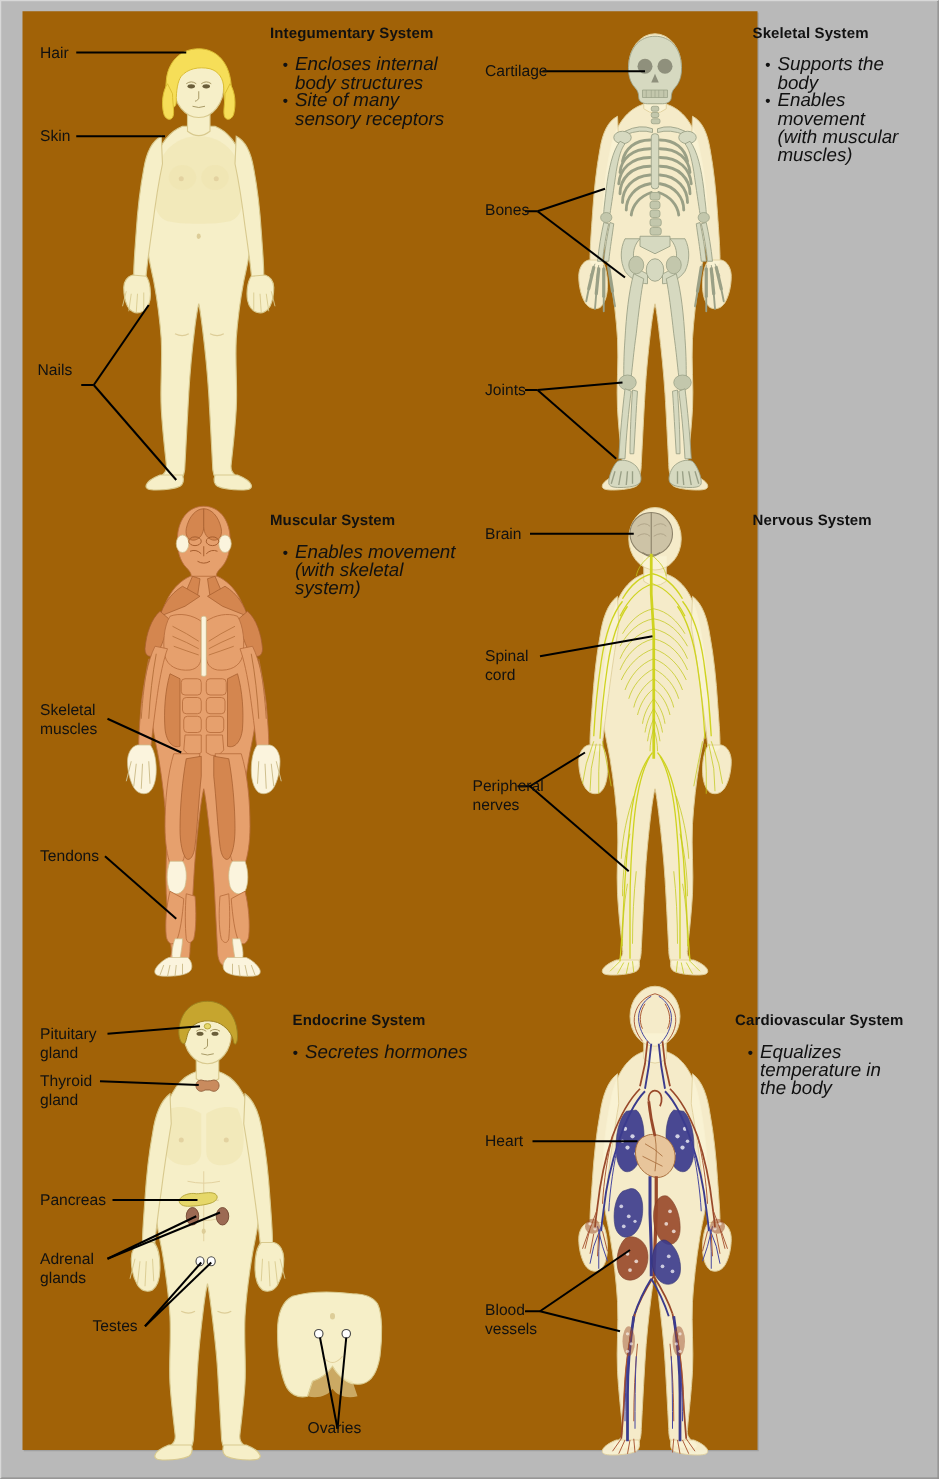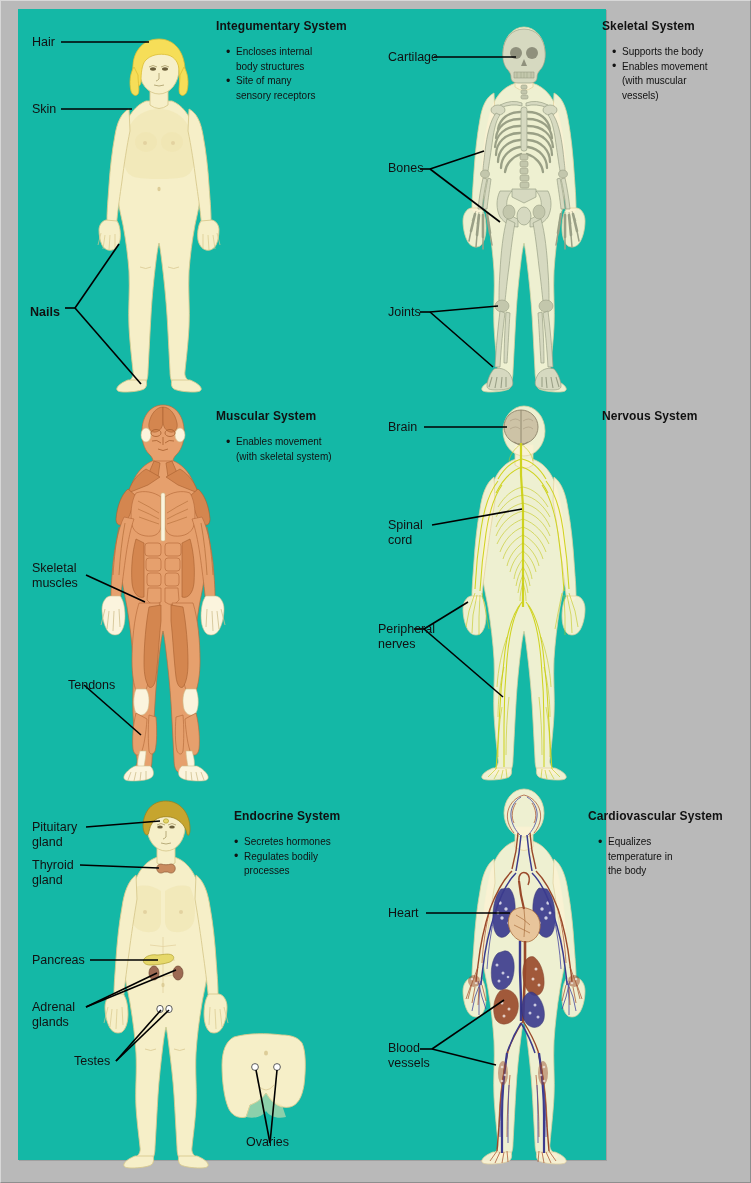--- a/index.html
+++ b/index.html
@@ -15,29 +15,29 @@
     box-sizing:border-box;
   }
   .frame::after{
     content:"";position:absolute;left:0;top:0;right:0;bottom:0;
     border-top:1px solid #d8d8d8;border-left:1px solid #d8d8d8;
     border-right:1px solid #8e8e8e;border-bottom:1px solid #8e8e8e;
     pointer-events:none;
   }
   .sheet{
     position:absolute;left:18px;top:9px;width:588px;height:1151px;
-    background:#14b8a6;
+    background:#a16207;
     box-shadow:1px 1px 0 #a0a0a0;
   }
   .panel{position:absolute;}
   .panel-title{
     position:absolute;font-size:12px;font-weight:bold;color:#111;
     letter-spacing:0.1px;white-space:nowrap;
   }
-  .bullets{position:absolute;font-size:10px;color:#111;line-height:14.6px;}
+  .bullets{position:absolute;font-size:15px;color:#111;line-height:14.6px;font-style:italic;}
   .bullets div{position:relative;padding-left:10px;margin-bottom:0px;}
   .bullets div::before{
     content:"\2022";position:absolute;left:0;top:-0.5px;font-size:12.5px;
   }
   .bullets div span{display:block;}
   .lbl{
     position:absolute;font-size:12.5px;color:#111;line-height:14.5px;
     white-space:pre-line;
   }
   svg.art{position:absolute;left:0;top:0;overflow:visible;}
@@ -168,33 +168,33 @@
 
     <path class="ldr" d="M43 33 L131 33"></path>
     <path class="ldr" d="M43 100 L114 100"></path>
     <path class="ldr" d="M47 299 L57 299"></path>
     <path class="ldr" d="M57 299 L101 235"></path>
     <path class="ldr" d="M57 299 L123 375"></path>
   </svg>
 
   <div class="lbl" style="left:14px;top:26px;">Hair</div>
   <div class="lbl" style="left:14px;top:93px;">Skin</div>
-  <div class="lbl" style="left:12px;top:296px;font-weight:bold;">Nails</div>
+  <div class="lbl" style="left:12px;top:280px;">Nails</div>
 </div>
 
 <div class="panel" style="left:358px;top:0;width:357px;height:388px;">
   <div class="panel-title" style="left:226px;top:10px;">Skeletal System</div>
   <div class="bullets" style="left:236px;top:36px;width:120px;">
     <div>
       <span>Supports the body</span>
     </div>
     <div>
       <span>Enables movement</span>
       <span>(with muscular</span>
-      <span>vessels)</span>
+      <span>muscles)</span>
     </div>
   </div>
 
   <svg class="art" width="357" height="388" viewBox="0 0 357 388">
     <g>
 
       <path class="ghost" d="M140 74 C126 78 117 90 113 108 C108 130 106 152 106 170
         C106 186 110 200 112 212 C115 228 117 246 118 262 C119 282 117 300 118 318
         C119 336 121 352 122 362 C123 368 120 370 118 372 C115 374 113 376 116 377
         C121 378 129 377 133 375 C136 373 137 368 137 362 C138 344 139 322 140 306
@@ -475,21 +475,21 @@
               <path d="M168 374 L168 383"></path>
       </g>
     </g>
 
     <path class="ldr" d="M68 178 L127 205"></path>
     <path class="ldr" d="M66 288 L123 338"></path>
   </svg>
 
   <div class="lbl" style="left:14px;top:164px;">Skeletal
 muscles</div>
-  <div class="lbl" style="left:14px;top:281px;margin-left:36px;">Tendons</div>
+  <div class="lbl" style="left:14px;top:281px;">Tendons</div>
 </div>
 
 <div class="panel" style="left:358px;top:388px;width:357px;height:388px;">
   <div class="panel-title" style="left:226px;top:12px;">Nervous System</div>
 
   <svg class="art" width="357" height="388" viewBox="0 0 357 388">
     <g>
 
       <path class="ghost" d="M140 62 C126 66 117 80 113 100 C108 124 106 148 106 168
         C106 184 110 198 112 210 C115 228 117 246 118 262 C119 282 117 300 118 318
@@ -625,24 +625,20 @@
   <div class="lbl" style="left:2px;top:225px;">Peripheral
 nerves</div>
 </div>
 
 <div class="panel" style="left:0;top:776px;width:358px;height:375px;">
   <div class="panel-title" style="left:216px;top:24px;">Endocrine System</div>
   <div class="bullets" style="left:216px;top:50px;width:150px;">
     <div>
       <span>Secretes hormones</span>
     </div>
-    <div>
-      <span>Regulates bodily</span>
-      <span>processes</span>
-    </div>
   </div>
 
   <svg class="art" width="358" height="375" viewBox="0 0 358 375">
     <g>
       <path class="skin" d="M140 72 C126 76 117 90 113 110 C108 134 106 156 106 176
         C106 192 110 206 112 218 C115 236 117 252 118 268 C119 288 117 304 118 322
         C119 338 121 352 122 362 C123 368 120 370 118 372 C115 374 113 376 116 377
         C121 378 129 377 133 375 C136 373 137 368 137 362 C138 346 139 326 140 310
         C141 294 143 276 145 260 C146 252 147 246 148 242 C149 246 150 254 151 262
         C153 278 155 294 156 310 C157 326 158 346 159 362 C159 368 160 373 163 375

